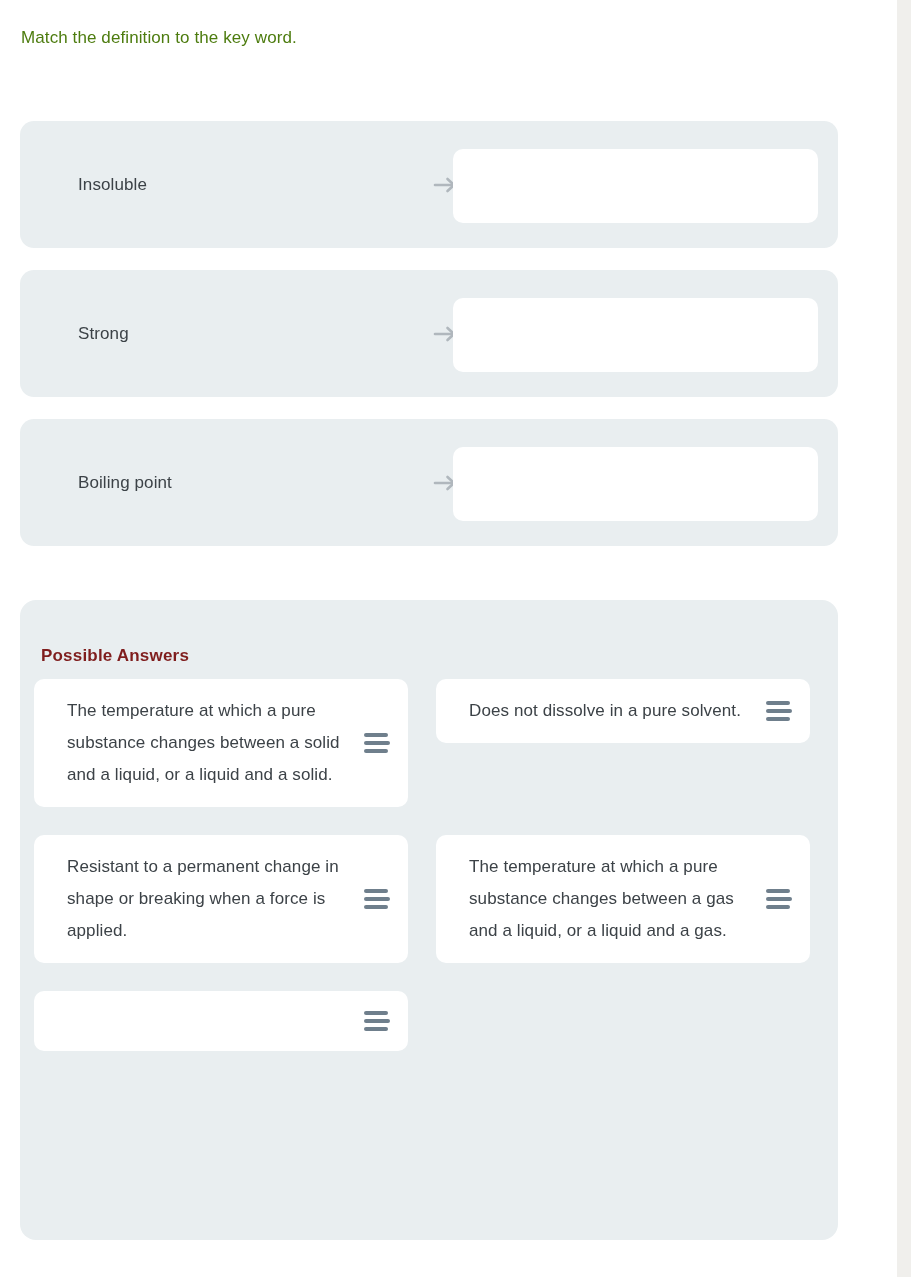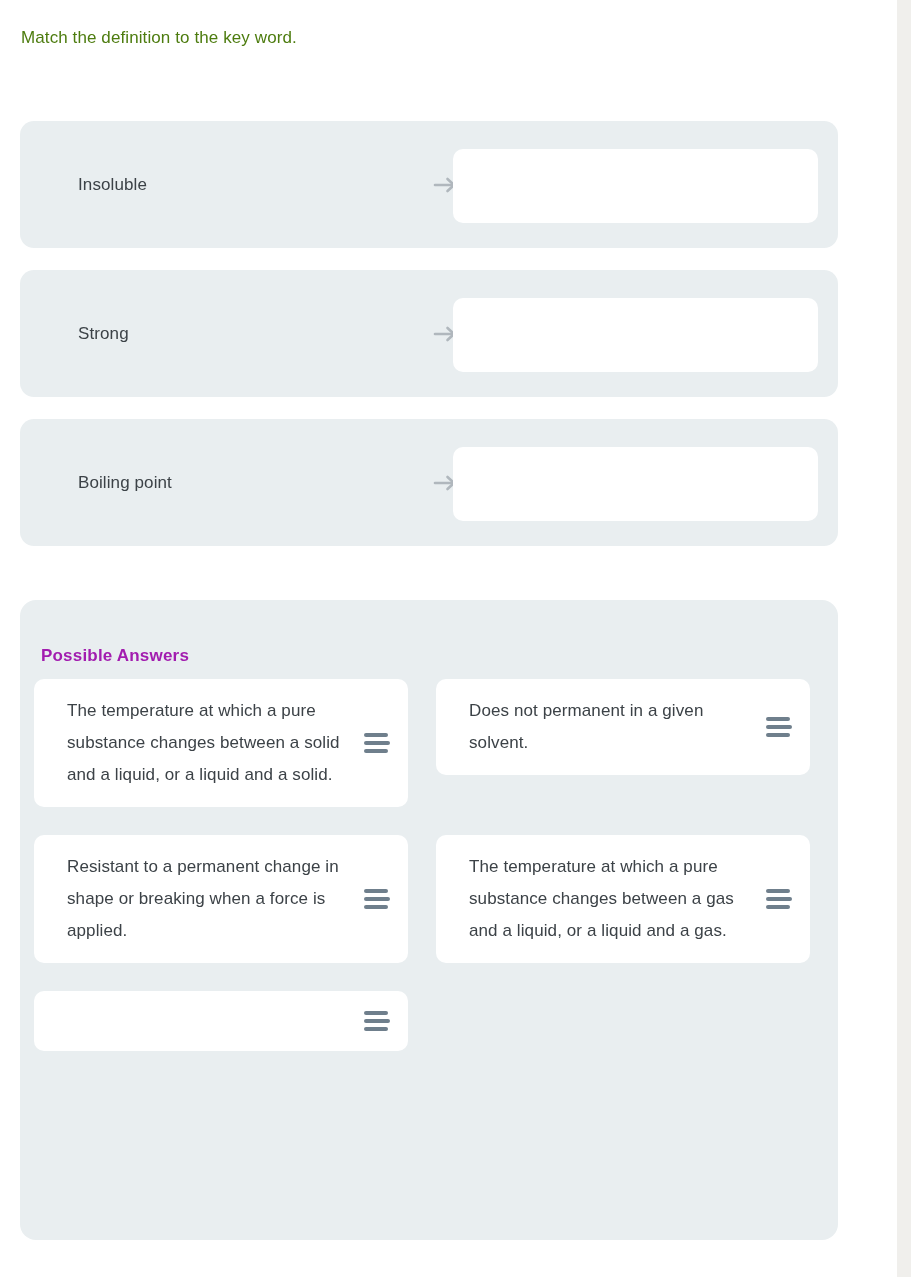--- a/index.html
+++ b/index.html
@@ -108,21 +108,21 @@
     border-radius: 16px;
     box-sizing: border-box;
     padding: 0;
   }
   .answers-title {
     position: absolute;
     left: 21px;
     top: 46px;
     font-size: 17px;
     font-weight: bold;
-    color: #a21caf;
+    color: #7f1d1d;
     letter-spacing: 0.2px;
   }
 
   .answers-grid {
     position: absolute;
     left: 14px;
     top: 79px;
     width: 790px;
     display: grid;
     grid-template-columns: 374px 374px;
@@ -223,21 +223,21 @@
       <div class="answer-card">
         <div class="answer-text">The temperature at which a pure substance changes between a solid and a liquid, or a liquid and a solid.</div>
         <div class="drag-handle">
           <span></span>
             <span></span>
             <span></span>
         </div>
       </div>
 
       <div class="answer-card">
-        <div class="answer-text">Does not permanent in a given solvent.</div>
+        <div class="answer-text">Does not dissolve in a pure solvent.</div>
         <div class="drag-handle">
           <span></span>
             <span></span>
             <span></span>
         </div>
       </div>
 
       <div class="answer-card">
         <div class="answer-text">Resistant to a permanent change in shape or breaking when a force is applied.</div>
         <div class="drag-handle">

